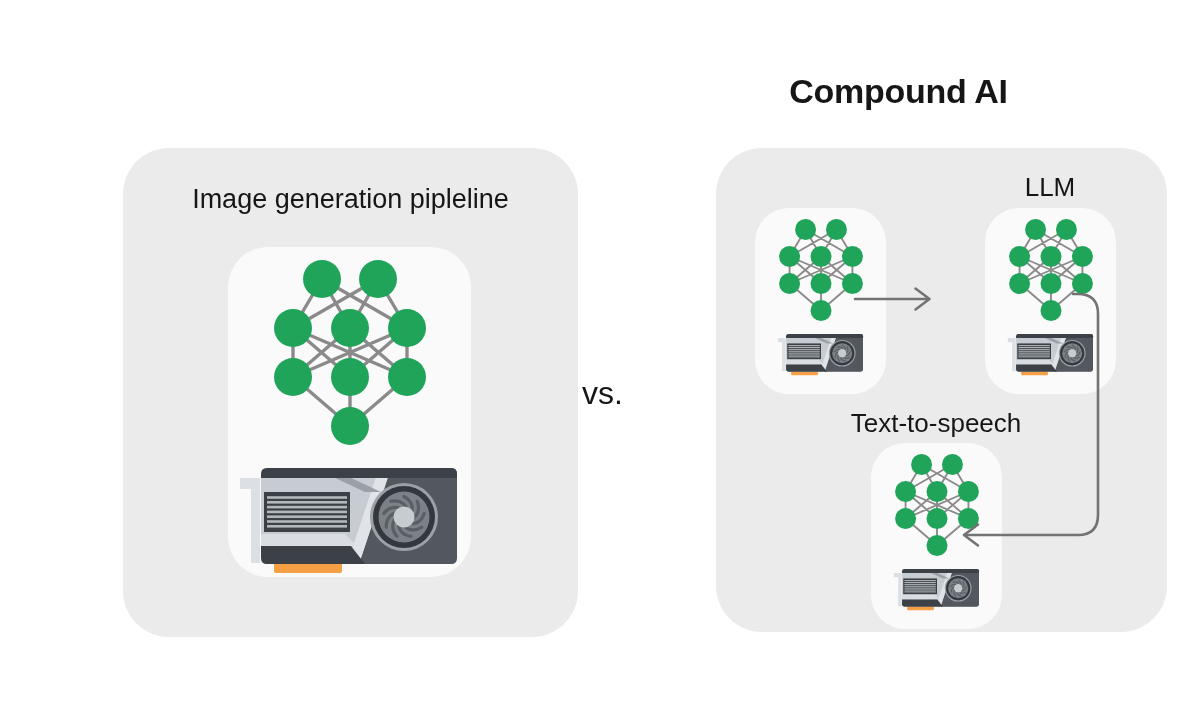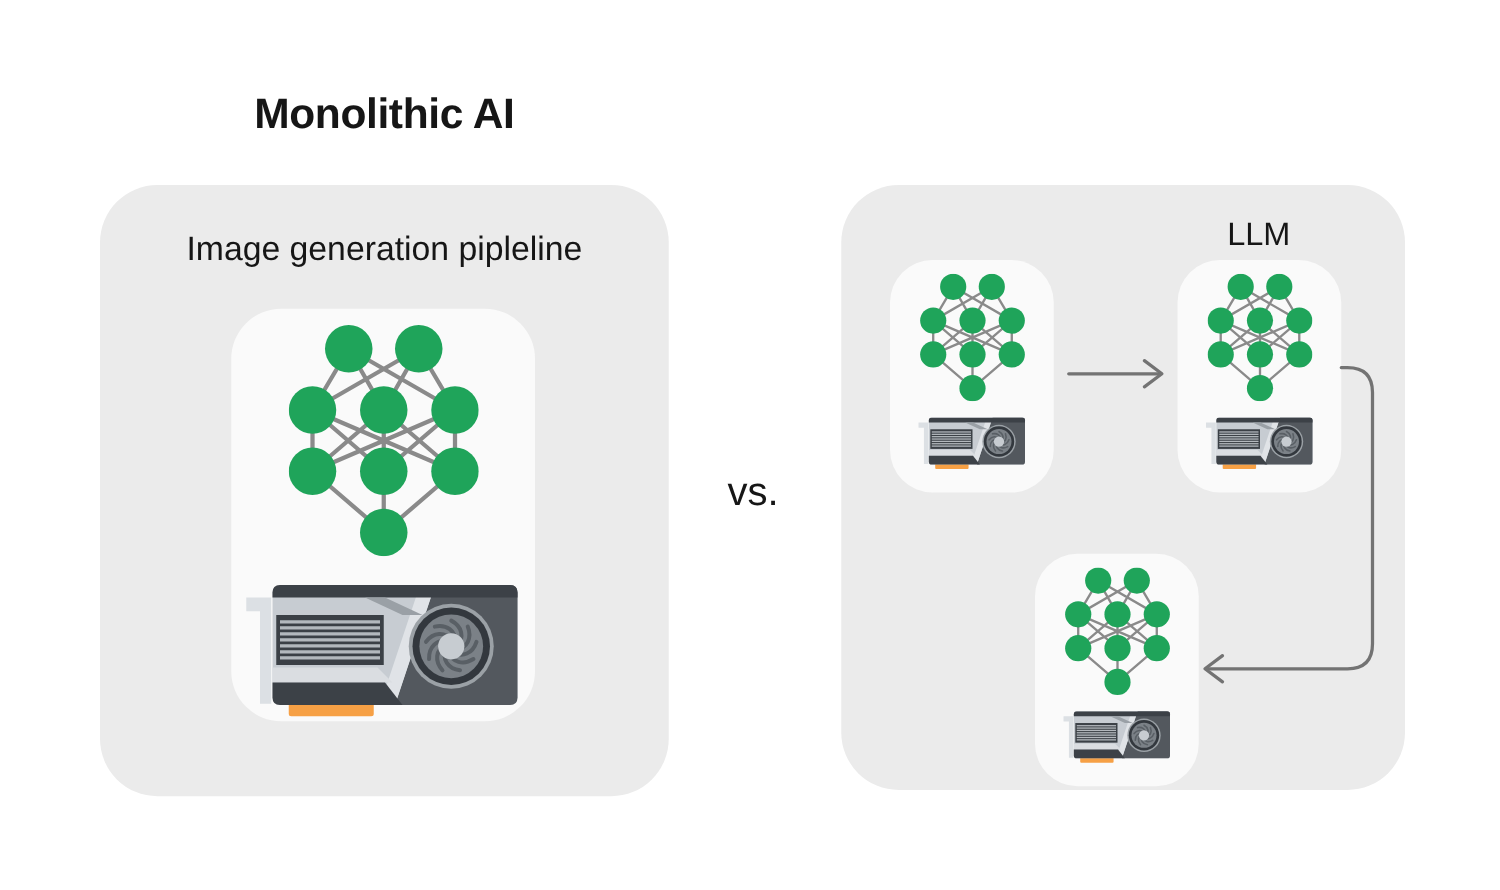--- a/index.html
+++ b/index.html
@@ -8,21 +8,21 @@
     font-family:"Liberation Sans","DejaVu Sans",sans-serif; color:#161616;
     overflow:hidden;
   }
   .main-title {
     position:absolute; top:72px; margin:0; font-size:34px; font-weight:700;
     letter-spacing:-0.3px; text-align:center;
   }
   #title-left  { left:80px;  width:455px; }
   #title-right { left:673px; width:451px; }
 
-  .panel { position:absolute; top:148px; background:#EBEBEB; border-radius:46px; }
+  .panel { position:absolute; top:148px; background:#EBEBEB; border-radius:46px;margin-left:43px; }
   #panel-left  { left:80px;  width:455px; height:489px; }
   #panel-right { left:673px; width:451px; height:484px; }
 
   .pipeline-label {
     position:absolute; top:36px; left:0; width:100%; text-align:center;
     font-size:27px; font-weight:500;
   }
   .vs-label {
     position:absolute; left:565px; top:375px; width:75px; text-align:center;
     font-size:32px; font-weight:500;
@@ -112,38 +112,39 @@
           <path d="M165,28.5 C173.5,33 176,42 169.5,48.5" transform="rotate(200 165 49)"></path>
           <path d="M165,28.5 C173.5,33 176,42 169.5,48.5" transform="rotate(240 165 49)"></path>
           <path d="M165,28.5 C173.5,33 176,42 169.5,48.5" transform="rotate(280 165 49)"></path>
           <path d="M165,28.5 C173.5,33 176,42 169.5,48.5" transform="rotate(320 165 49)"></path>
         </g>
         <circle cx="165" cy="49" r="10.5" fill="#C7CCD1"></circle>
       </g>
     </defs>
   </svg>
 
-  <h1 class="main-title" id="title-left">Monolithic AI</h1>
+  <h1 class="main-title" id="title-right">Compound AI</h1>
 
   <div class="panel" id="panel-left">
     <div class="pipeline-label">Image generation pipleline</div>
     <div class="card" id="card-main">
       <svg class="icon nn" viewBox="0 0 152 185">
           <use href="#nn-icon"></use>
         </svg>
       <svg class="icon gpu" viewBox="0 0 222 107">
           <use href="#gpu-icon"></use>
         </svg>
     </div>
   </div>
 
   <div class="vs-label">vs.</div>
 
   <div class="panel" id="panel-right">
     <div class="comp-label" id="label-llm">LLM</div>
+    <div class="comp-label" id="label-tts">Text-to-speech</div>
 
     <div class="card small" id="card-audio">
       <svg class="icon nn" viewBox="0 0 152 185">
           <use href="#nn-icon"></use>
         </svg>
       <svg class="icon gpu" viewBox="0 0 222 107">
           <use href="#gpu-icon"></use>
         </svg>
     </div>
 

